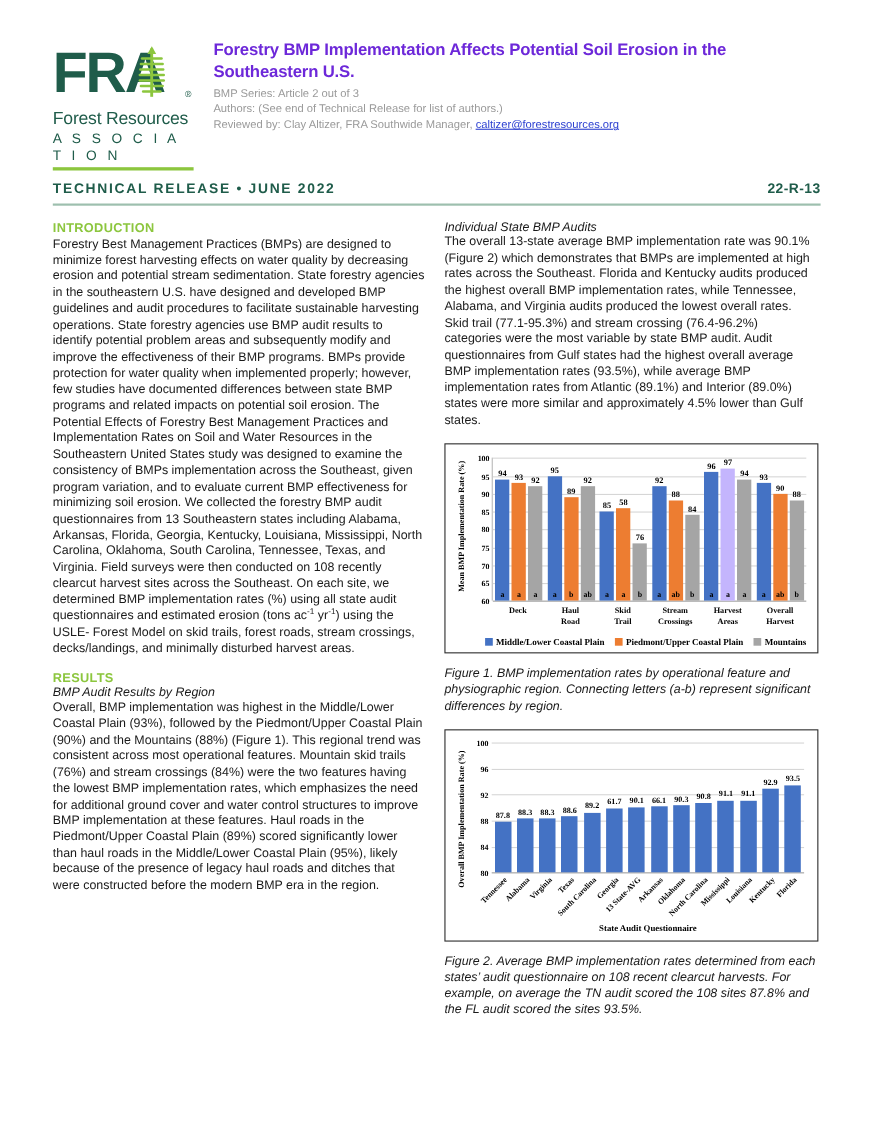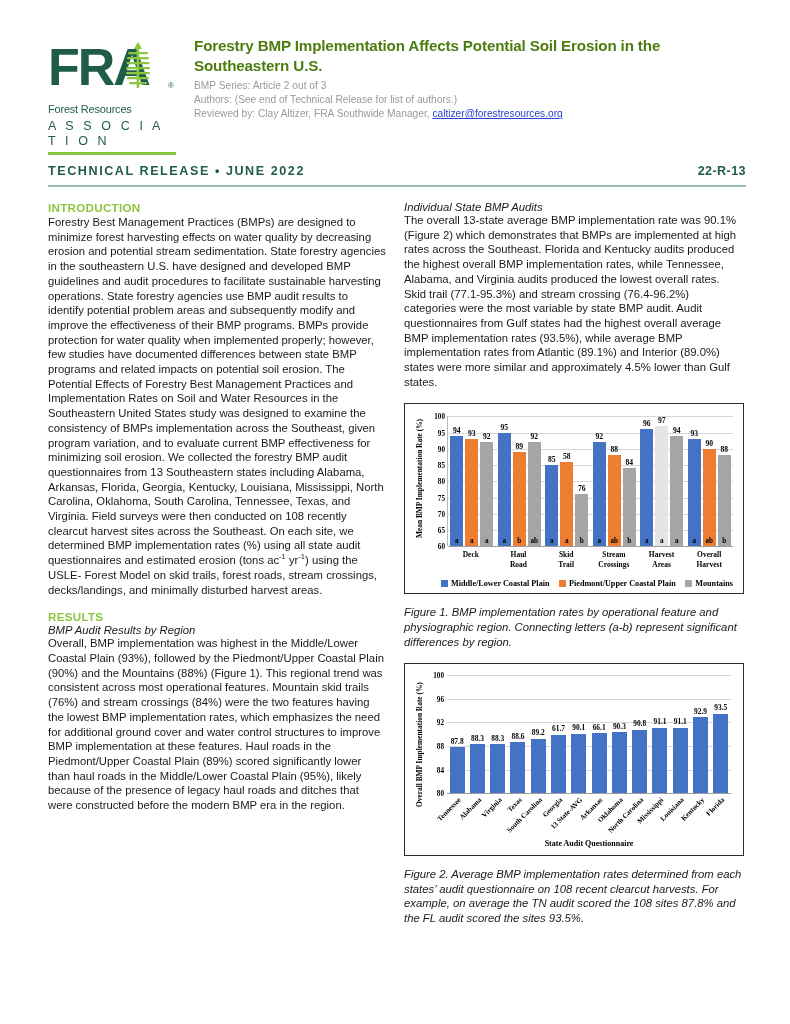--- a/index.html
+++ b/index.html
@@ -47,21 +47,21 @@
     right: 2px; bottom: 8px;
     font-size: 8px;
     color: #1f5c4a;
   }
   .logo-tree {
     position: absolute;
     left: 77px; top: 2px;
     width: 26px; height: 50px;
   }
   .logo-sub1 {
-    font-size: 11px;
+    font-size: 16px;
     color: #1f5c4a;
     font-weight: normal;
     letter-spacing: -0.2px;
     line-height: 20px;
     margin-top: 1px;
   }
   .logo-sub2 {
     font-size: 12.5px;
     color: #1f5c4a;
     letter-spacing: 3.1px;
@@ -74,21 +74,21 @@
     margin-top: 3px;
     width: 128px;
   }
 
   .head-text {
     flex: 1;
     padding-left: 18px;
     padding-top: 2px;
   }
   .doc-title {
-    color: #4d7c0f;
+    color: #6d28d9;
     font-size: 15.2px;
     font-weight: bold;
     line-height: 19.5px;
     margin: 0 0 4px 0;
     letter-spacing: -0.15px;
   }
   .meta-line {
     color: #9a9a9a;
     font-size: 10.2px;
     line-height: 14.2px;
@@ -493,21 +493,21 @@
                   <div class="bar" style="background: rgb(165, 165, 165); height: 78px;">
                     <span class="vlabel">84</span>
                     <span class="letter">b</span>
                   </div>
                 </div>
                 <div class="group">
                   <div class="bar" style="background: rgb(68, 114, 196); height: 117px;">
                     <span class="vlabel">96</span>
                     <span class="letter">a</span>
                   </div>
-                  <div class="bar" style="background: #e5e5e5; height: 120.25px;">
+                  <div class="bar" style="background: #c4b5fd; height: 120.25px;">
                     <span class="vlabel">97</span>
                     <span class="letter">a</span>
                   </div>
                   <div class="bar" style="background: rgb(165, 165, 165); height: 110.5px;">
                     <span class="vlabel">94</span>
                     <span class="letter">a</span>
                   </div>
                 </div>
                 <div class="group">
                   <div class="bar" style="background: rgb(68, 114, 196); height: 107.25px;">

